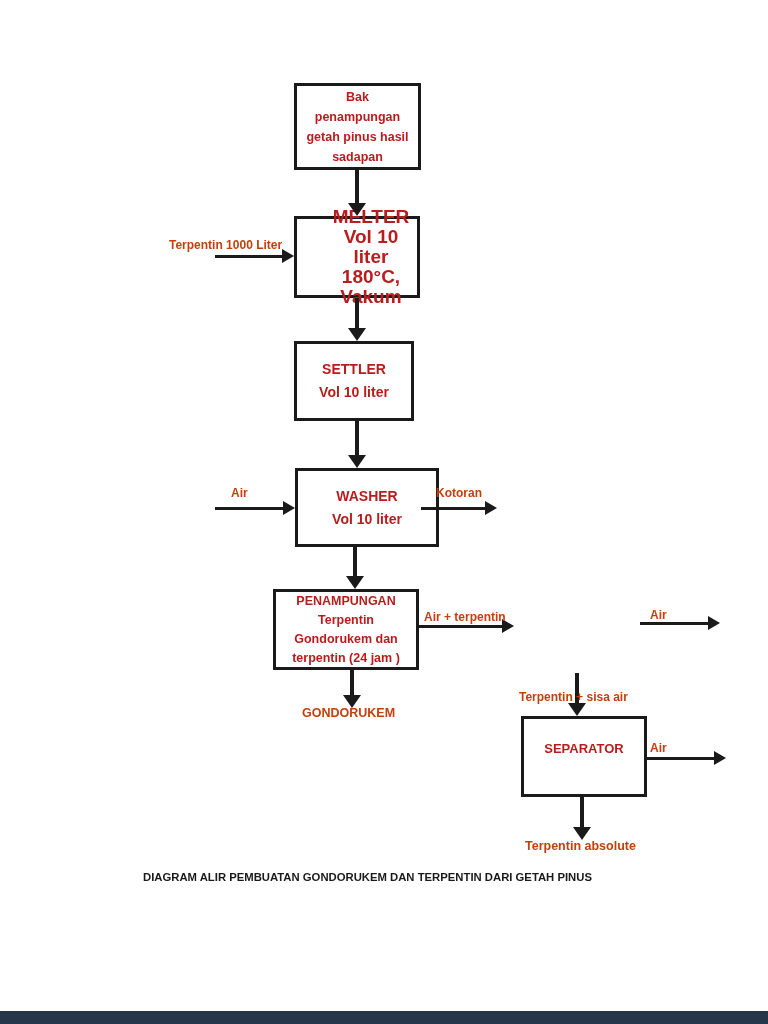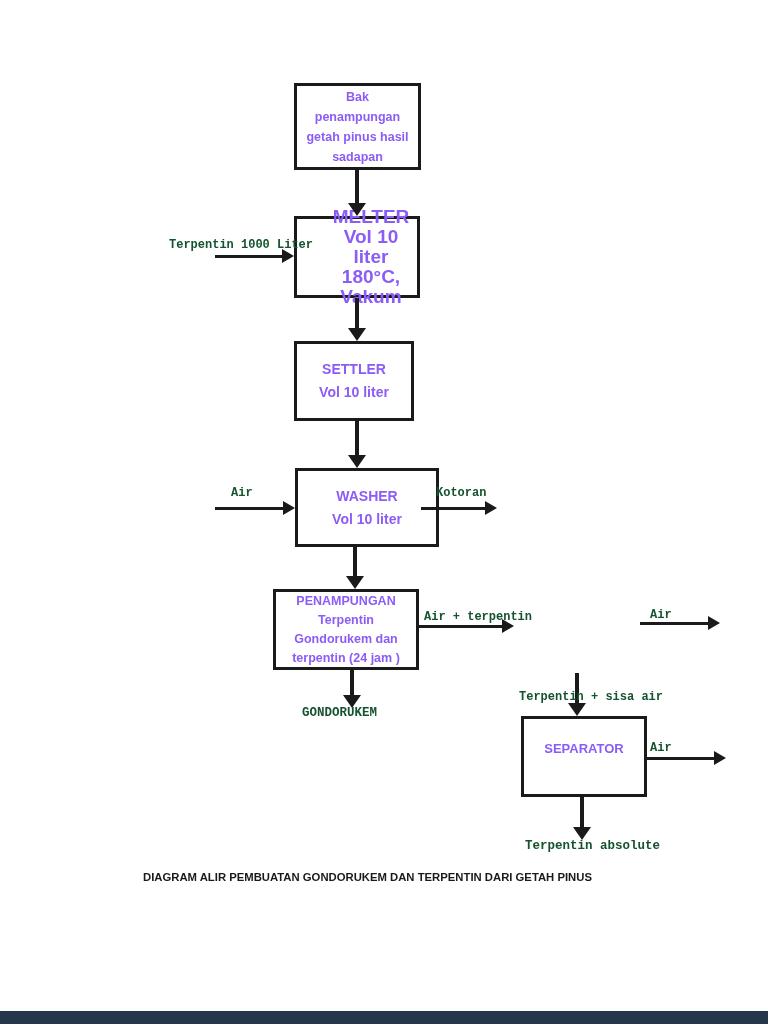--- a/index.html
+++ b/index.html
@@ -11,42 +11,42 @@
   
   .node {
     position: absolute;
     border: 3px solid #1a1a1a;
     background: #ffffff;
     display: flex;
     flex-direction: column;
     justify-content: center;
     text-align: center;
     font-weight: bold;
-    color: #8b5cf6;
+    color: #b91c1c;
   }
   .node div { width: 100%; }
 
   
   .shaft-v { position: absolute; width: 4px; background: #1a1a1a; }
   .shaft-h { position: absolute; height: 3px; background: #1a1a1a; }
   .head-down {
     position: absolute; width: 0; height: 0;
     border-left: 9px solid transparent;
     border-right: 9px solid transparent;
     border-top: 13px solid #1a1a1a;
   }
   .head-right {
     position: absolute; width: 0; height: 0;
     border-top: 7px solid transparent;
     border-bottom: 7px solid transparent;
     border-left: 12px solid #1a1a1a;
   }
 
   
-  .lbl { position: absolute; font-weight: bold; font-size: 12px; white-space: nowrap; color: #14532d; font-family: Liberation Mono, monospace; }
+  .lbl { position: absolute; font-weight: bold; font-size: 12px; white-space: nowrap; color: #c2410c; }
 
   .caption {
     position: absolute;
     left: 143px; top: 871px;
     font-weight: bold;
     font-size: 11.3px;
     letter-spacing: 0px;
     white-space: nowrap;
     color: #1a1a1a;
   }

